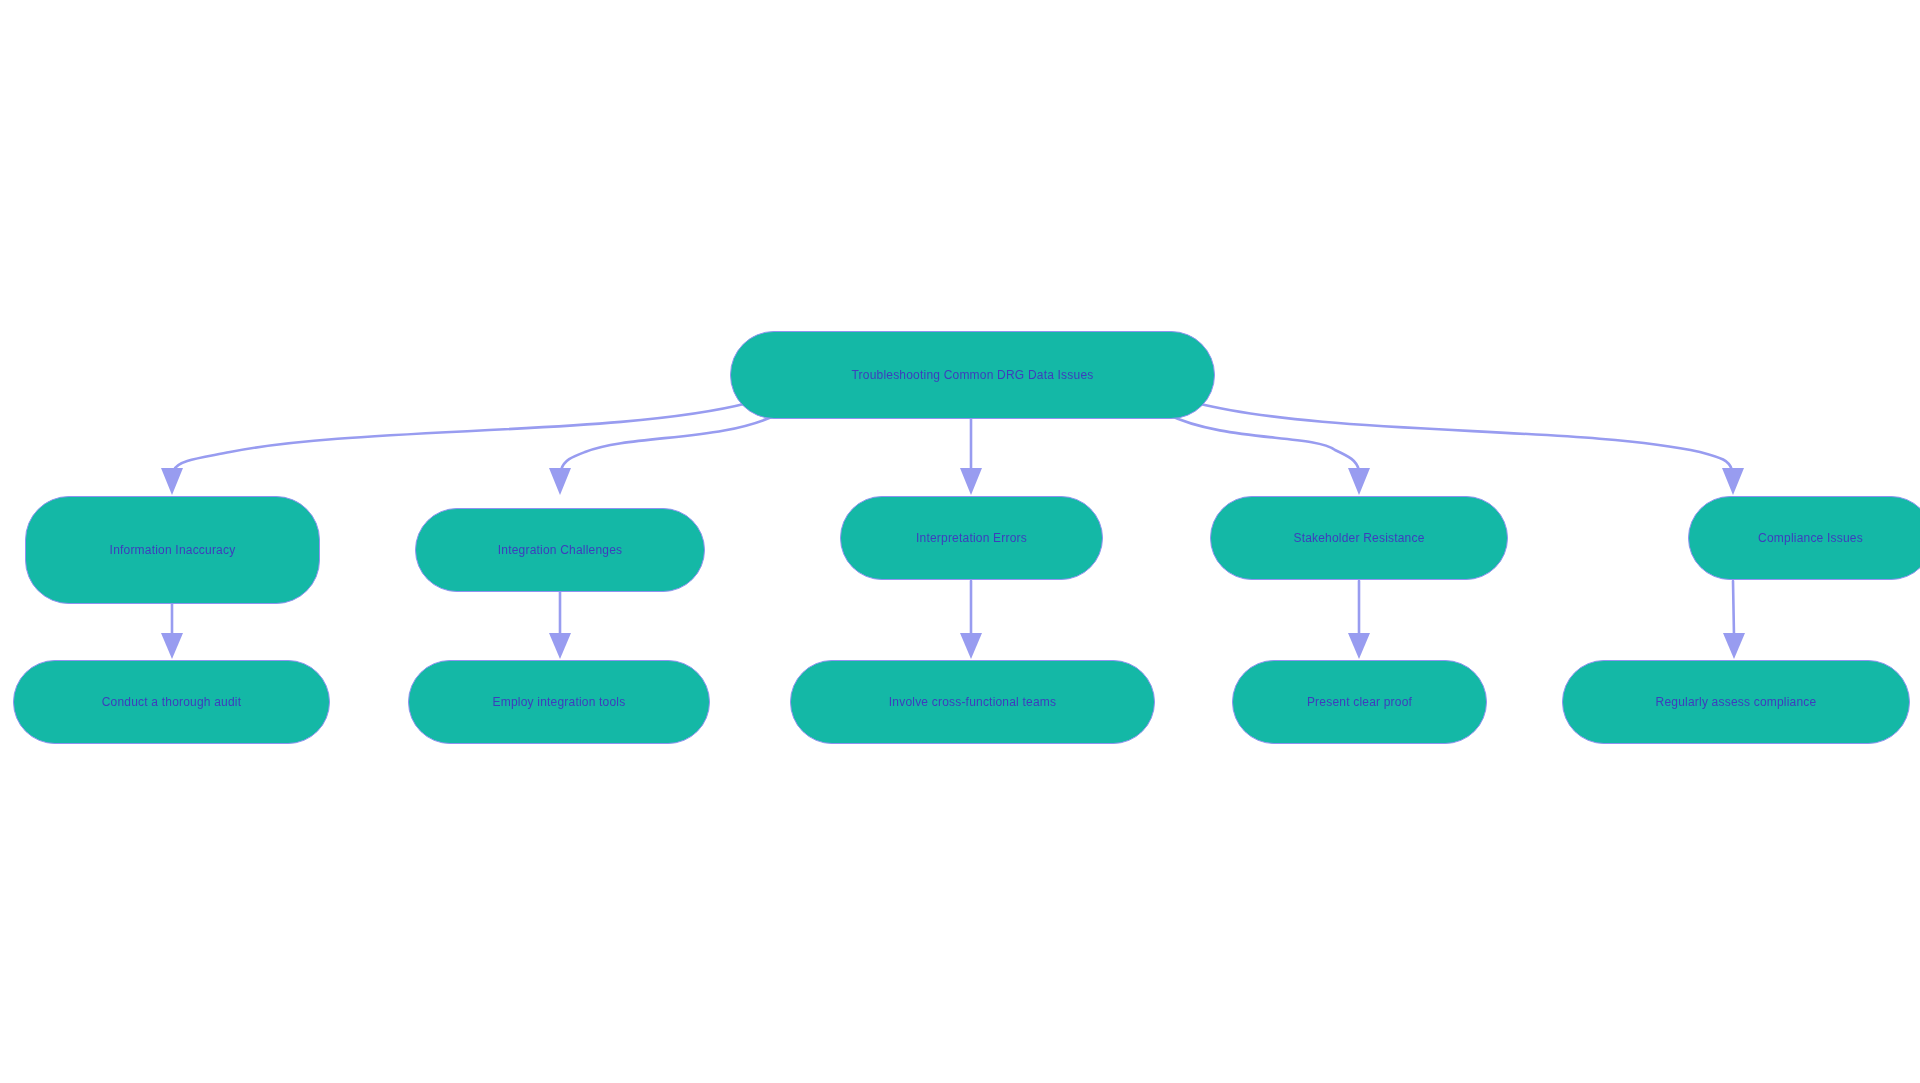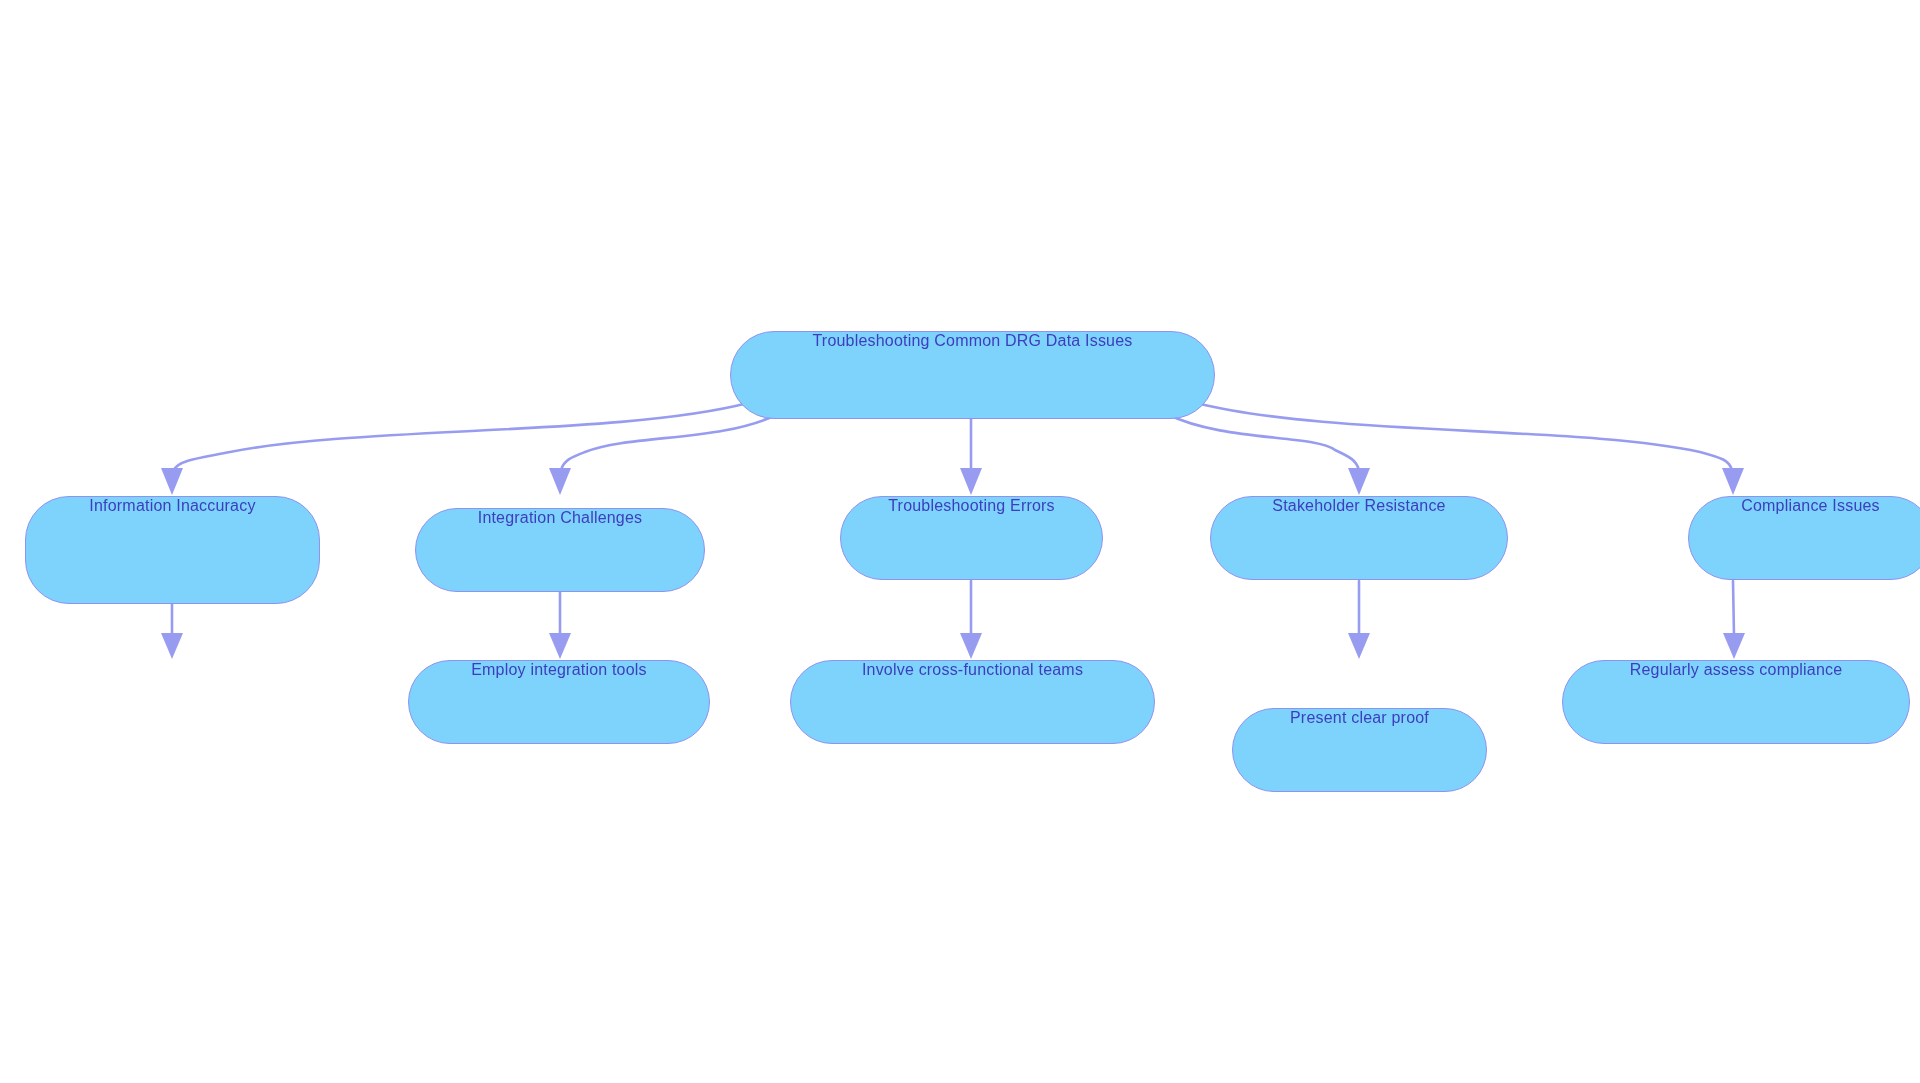--- a/index.html
+++ b/index.html
@@ -17,43 +17,44 @@
   .edges {
     position: absolute;
     left: 0; top: 0;
     width: 1920px;
     height: 1083px;
     pointer-events: none;
   }
   .node {
     position: absolute;
     display: flex;
+    align-items: center;
     justify-content: center;
-    background: #7dd3fc;
+    background: #14b8a6;
     border: 1.6px solid #8f92f0;
     border-radius: 44px;
     color: #3e3dbd;
-    font-size: 16px;
+    font-size: 12px;
     letter-spacing: 0.2px;
     text-align: center;
     white-space: nowrap;
   }
   
   .n-root   { left: 730px;  top: 331px; width: 485px; height: 88px; }
   
   .n-i0 { left: 25px;   top: 496px; width: 295px; height: 108px; }
   .n-i1 { left: 415px;  top: 496px; width: 290px; height: 84px; margin-top: 12px; }
   .n-i2 { left: 840px;  top: 496px; width: 263px; height: 84px; }
   .n-i3 { left: 1210px; top: 496px; width: 298px; height: 84px; }
   .n-i4 { left: 1688px; top: 496px; width: 245px; height: 84px; }
   
   .n-s0 { left: 13px;   top: 660px; width: 317px; height: 84px; }
   .n-s1 { left: 408px;  top: 660px; width: 302px; height: 84px; }
   .n-s2 { left: 790px;  top: 660px; width: 365px; height: 84px; }
-  .n-s3 { left: 1232px; top: 660px; width: 255px; height: 84px; margin-top: 48px; }
+  .n-s3 { left: 1232px; top: 660px; width: 255px; height: 84px; }
   .n-s4 { left: 1562px; top: 660px; width: 348px; height: 84px; }
 </style>
 </head>
 <body>
 
 <div class="canvas">
 
   <svg class="edges" viewBox="0 0 1920 1083" xmlns="http://www.w3.org/2000/svg">
     <g stroke="#989cf0" stroke-width="2.6" fill="none" stroke-linecap="round">
 
@@ -89,29 +90,32 @@
     <span>Troubleshooting Common DRG Data Issues</span>
   </div>
 
   <div class="node n-i0">
     <span>Information Inaccuracy</span>
   </div>
   <div class="node n-i1">
     <span>Integration Challenges</span>
   </div>
   <div class="node n-i2">
-    <span>Troubleshooting Errors</span>
+    <span>Interpretation Errors</span>
   </div>
   <div class="node n-i3">
     <span>Stakeholder Resistance</span>
   </div>
   <div class="node n-i4">
     <span>Compliance Issues</span>
   </div>
 
+  <div class="node n-s0">
+    <span>Conduct a thorough audit</span>
+  </div>
   <div class="node n-s1">
     <span>Employ integration tools</span>
   </div>
   <div class="node n-s2">
     <span>Involve cross-functional teams</span>
   </div>
   <div class="node n-s3">
     <span>Present clear proof</span>
   </div>
   <div class="node n-s4">

